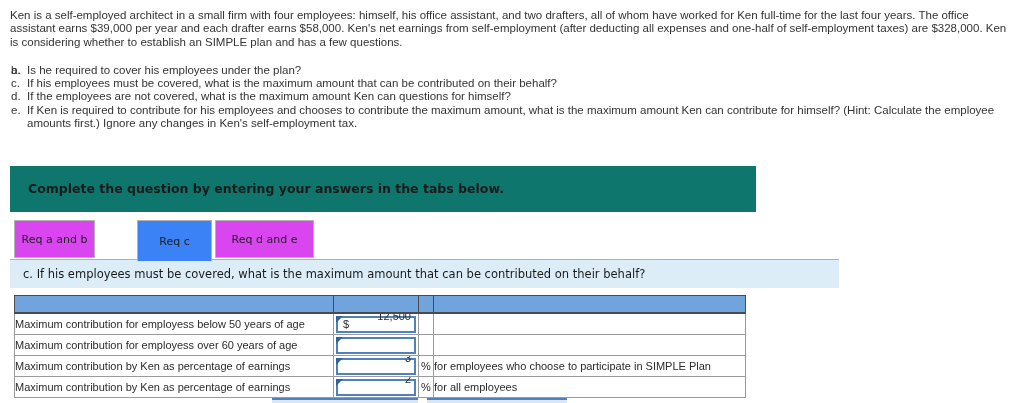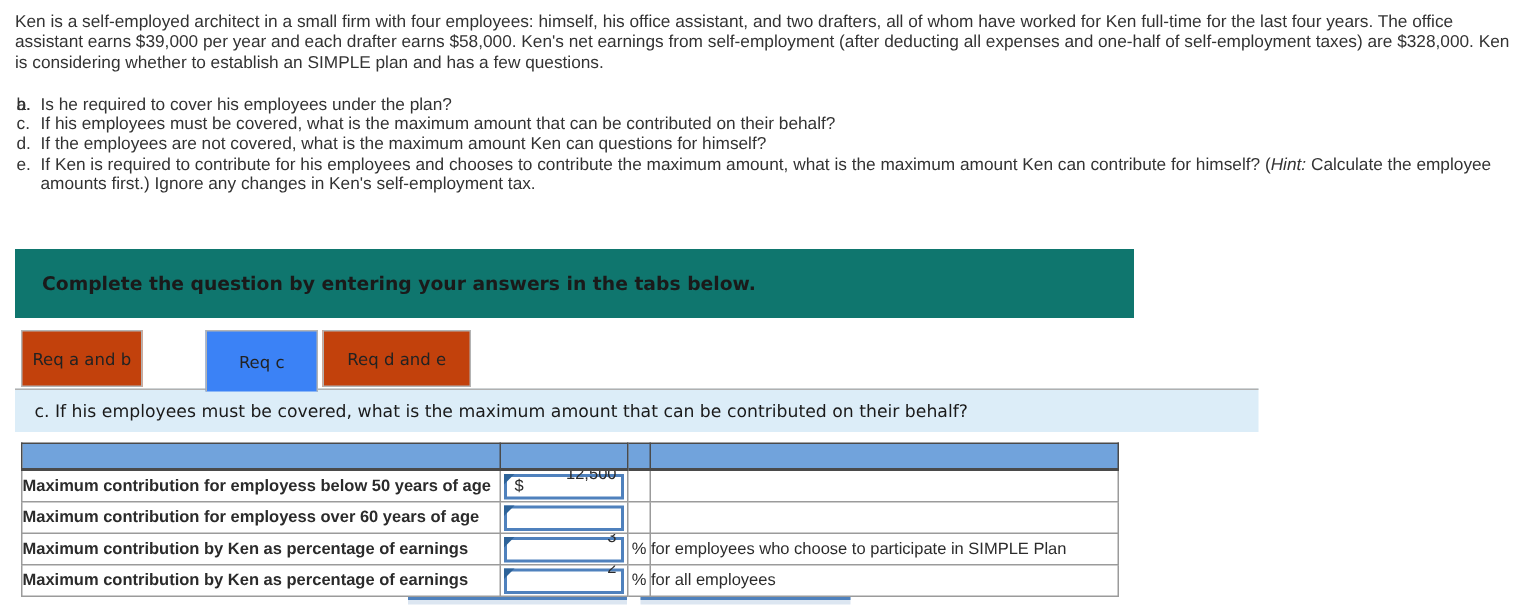--- a/index.html
+++ b/index.html
@@ -6,47 +6,47 @@
   body{width:1024px;height:403px;position:relative;overflow:hidden;
        font-family:"Liberation Sans",sans-serif;color:#2e2e2e;}
 
   .intro{position:absolute;left:10px;top:9px;width:1004px;
          font-size:11.5px;line-height:13.4px;color:#333;}
 
   .qlist{position:absolute;left:10px;top:64px;width:1004px;
          font-size:11.5px;line-height:13.2px;color:#333;}
   .qitem{position:relative;padding-left:17px;margin-bottom:0;}
   .qletter{position:absolute;left:1px;top:0;}
-  .hint-italic{font-style:italic;}
+  .hint-italic{}
 
   .instruction-banner{position:absolute;left:10px;top:166px;width:746px;height:46px;
          background:#0f766e;box-sizing:border-box;}
   .instruction-banner span{display:block;padding:15px 0 0 18px;
          font-family:"DejaVu Sans",sans-serif;font-weight:bold;
          font-size:12.5px;color:#1a1a1a;}
 
   .tabs{position:absolute;left:14px;top:220px;display:flex;gap:3px;align-items:flex-start;z-index:3;}
   .tab{box-sizing:border-box;height:38px;display:flex;align-items:center;justify-content:center;
        font-family:"DejaVu Sans",sans-serif;font-size:11px;color:#222;
-       background:#c2410c;border:1px solid #b3b3b3;cursor:pointer;}
+       background:#d946ef;border:1px solid #b3b3b3;cursor:pointer;}
   .tab.active{background:#3b82f6;height:41px;border-bottom:none;margin-left:39px;}
 
   .question-bar{position:absolute;left:10px;top:259px;width:829px;height:29px;
        background:#dcedf8;border-top:1px solid #b0b0b0;box-sizing:border-box;
        display:flex;align-items:center;z-index:1;}
   .question-bar span{padding-left:13px;font-family:"DejaVu Sans",sans-serif;
        font-size:11.5px;color:#1a1a1a;}
 
   table.answer{position:absolute;left:14px;top:295px;border-collapse:collapse;
        table-layout:fixed;width:731px;border:1px solid #4a4a4a;
        font-size:11px;color:#2b2b2b;}
   table.answer th{background:#71a3dc;height:16px;padding:0;
        border:1px solid #4a4a4a;border-bottom:2px solid #4a4a4a;}
   table.answer td{border:1px solid #9b9b9b;height:20px;padding:0;overflow:hidden;background:#fff;}
-  td.lbl{padding-left:4px;font-weight:bold;}
+  td.lbl{padding-left:4px;}
   td.pct{text-align:center;}
   td.note{padding-left:5px;}
 
   .cellbox{position:relative;margin:1px 2px;border:2px solid #4f81bd;height:13px;
        display:flex;align-items:center;background:#fff;}
   .marker{position:absolute;top:-2px;left:-2px;width:0;height:0;
        border-top:7px solid #2e6399;border-right:7px solid transparent;}
   .prefix{padding-left:5px;font-size:11px;color:#2b2b2b;}
   .prefix:empty{padding:0;}
   input.val{flex:1;min-width:0;border:none;outline:none;background:transparent;

